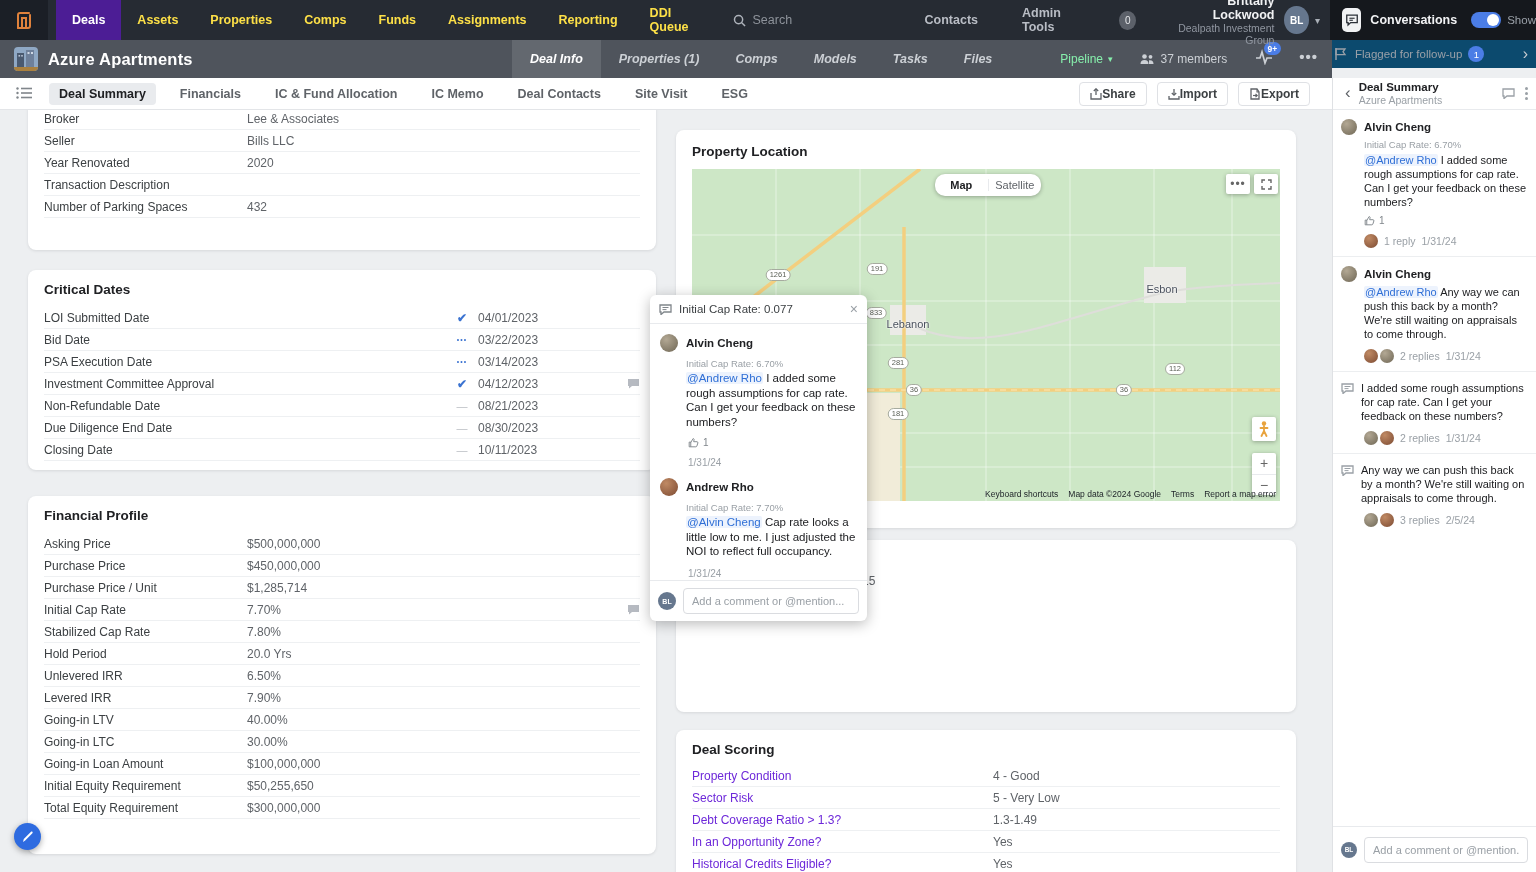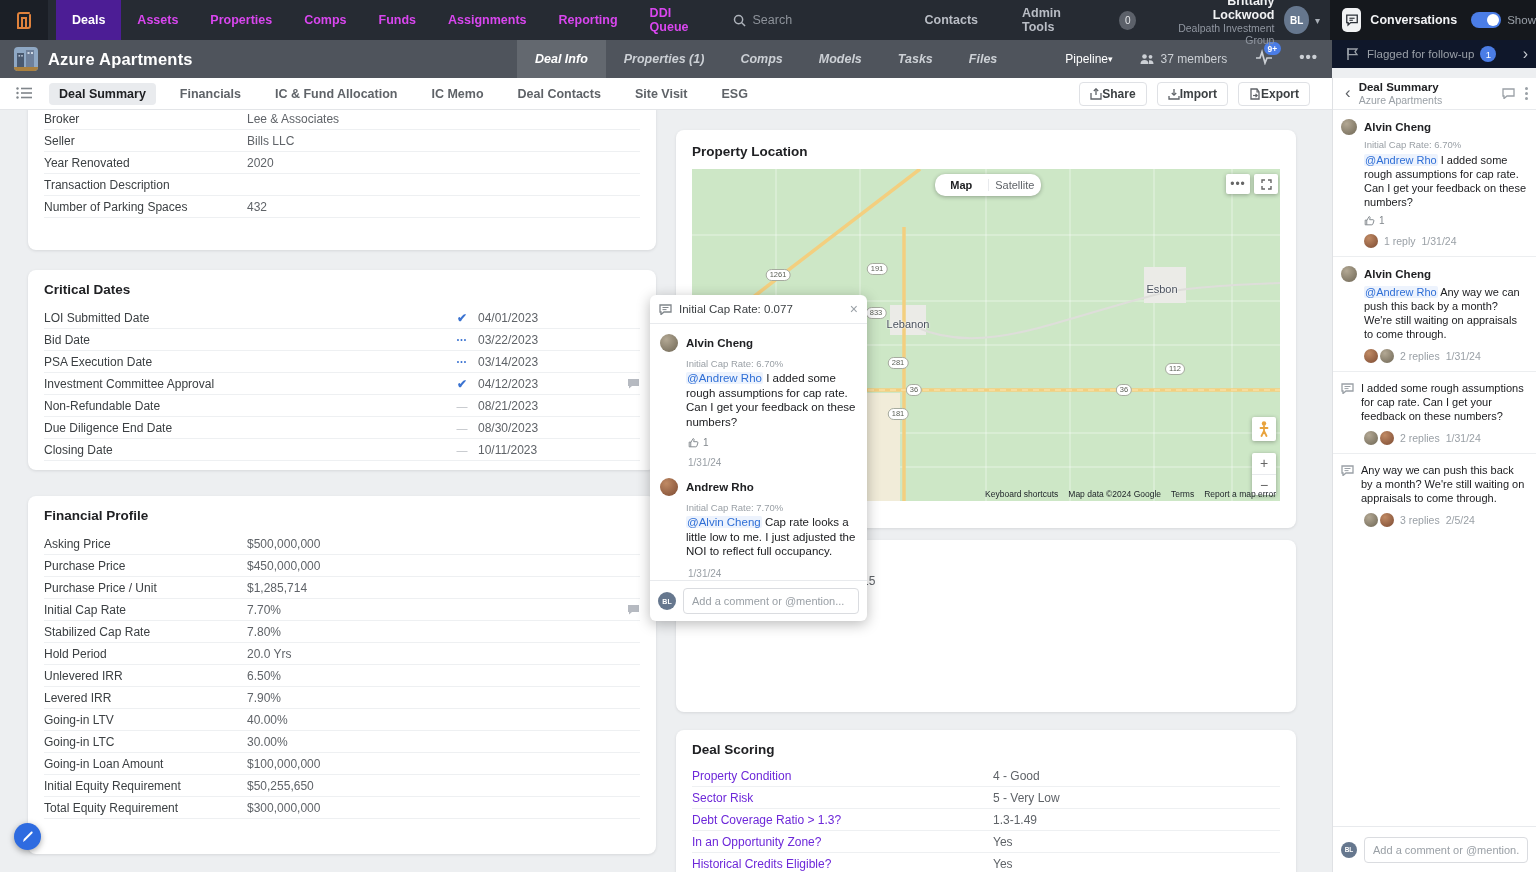--- a/index.html
+++ b/index.html
@@ -3,21 +3,21 @@
 <meta charset="utf-8">
 <style>
   * { box-sizing: border-box; margin: 0; padding: 0; }
   html,body { width:1536px; height:872px; overflow:hidden; }
   body { font-family:"Liberation Sans", sans-serif; background:#edeff1; position:relative; color:#3c4043; }
 
   
   .topnav { position:absolute; left:0; top:0; width:1536px; height:40px; background:#262b33; display:flex; align-items:center; z-index:50; }
   .logo-box { width:48px; height:40px; background:#1b1f26; display:flex; align-items:center; justify-content:center; flex:0 0 auto; }
   .nav-items { display:flex; height:40px; align-items:center; margin-left:8px; }
-  .nav-item { padding:0 16px; height:40px; display:flex; align-items:center; font-size:12.5px; color:#d946ef; cursor:pointer; font-weight:700; }
+  .nav-item { padding:0 16px; height:40px; display:flex; align-items:center; font-size:12.5px; color:#fde047; cursor:pointer; font-weight:700; }
   .nav-item.active { background:#4c1d95; color:#fff; }
   .search-wrap { display:flex; align-items:center; margin-left:28px; gap:7px; }
   .search-input { background:transparent; border:none; outline:none; color:#8d929a; font-size:12.5px; width:150px; font-family:inherit; }
   .search-input::placeholder { color:#8d929a; }
   .topnav-right { margin-left:auto; display:flex; align-items:center; height:40px; }
   .top-link { font-size:12.5px; color:#b9bdc5; padding:0 22px; font-weight:700; }
   .notif-circle { width:19px; height:19px; border-radius:50%; background:#5c616a; color:#e6e8eb; font-size:10px; display:flex; align-items:center; justify-content:center; margin:0 26px 0 10px; }
   .user-block { text-align:right; margin-right:10px; }
   .user-name { color:#f1f2f4; font-size:12.5px; font-weight:700; line-height:14px; }
   .user-org { color:#9096a0; font-size:10.5px; line-height:12px; }
@@ -32,26 +32,26 @@
   .show-label { color:#9aa0a8; font-size:11.5px; margin-left:6px; }
 
   
   .dealbar { position:absolute; left:0; top:40px; width:1332px; height:38px; background:#4f545c; display:flex; align-items:center; z-index:40; }
   .deal-thumb { width:24px; height:24px; border-radius:4px; margin:0 10px 0 14px; overflow:hidden; flex:0 0 auto; }
   .deal-title { color:#fff; font-size:16.5px; font-weight:700; letter-spacing:.2px; }
   .deal-tabs { display:flex; height:38px; align-items:center; margin-left:auto;font-style:italic; }
   .deal-tab { padding:0 18px; height:38px; display:flex; align-items:center; color:#ccd0d5; font-size:12.5px; font-weight:700; cursor:pointer; }
   .deal-tab.active { background:#63686f; color:#fff; }
   .dealbar-tools { display:flex; align-items:center; margin-left:40px; gap:4px; }
-  .pipeline { color:#ffffff; font-size:12px; display:flex; align-items:center; padding:0 10px; }
+  .pipeline { color:#86efac; font-size:12px; display:flex; align-items:center; gap:5px; padding:0 10px; }
   .members { color:#ccd0d5; font-size:12px; display:flex; align-items:center; gap:6px; padding:0 12px; }
   .pulse-wrap { position:relative; padding:0 12px; }
   .badge9 { position:absolute; top:-7px; right:4px; background:#4b7de6; color:#fff; font-size:8.5px; font-weight:700; border-radius:8px; padding:1.5px 4px; }
   .more-dots { color:#ccd0d5; font-size:15px; letter-spacing:1px; padding:0 14px 6px 10px; font-weight:700; }
-  .flagbar { position:absolute; left:1332px; top:40px; width:204px; height:28px; background:#0f172a; display:flex; align-items:center; padding:0 8px 0 14px; z-index:40; }
+  .flagbar { position:absolute; left:1332px; top:40px; width:204px; height:28px; background:#0c4a6e; display:flex; align-items:center; padding:0 8px 0 2px; z-index:40; }
   .flag-label { color:#9aa0a8; font-size:11.5px; margin-left:8px; }
   .flag-count { width:16px; height:16px; border-radius:50%; background:#4b7de6; color:#fff; font-size:9.5px; display:flex; align-items:center; justify-content:center; margin-left:6px; }
   .flag-chevron { margin-left:auto; color:#c6cad0; font-size:16px; }
 
   
   .subnav { position:absolute; left:0; top:78px; width:1332px; height:32px; background:#fff; border-bottom:1px solid #e3e5e8; display:flex; align-items:center; z-index:40; }
   .list-icon { margin:0 10px 0 16px; }
   .sub-tab { padding:4px 10px; margin:0 7px; font-size:12.5px; color:#5f6368; border-radius:4px; cursor:pointer; white-space:nowrap; font-weight:700; }
   .sub-tab.active { background:#e9ebee; color:#202124; }
   .sub-actions { margin-left:auto; display:flex; gap:10px; margin-right:22px; }

